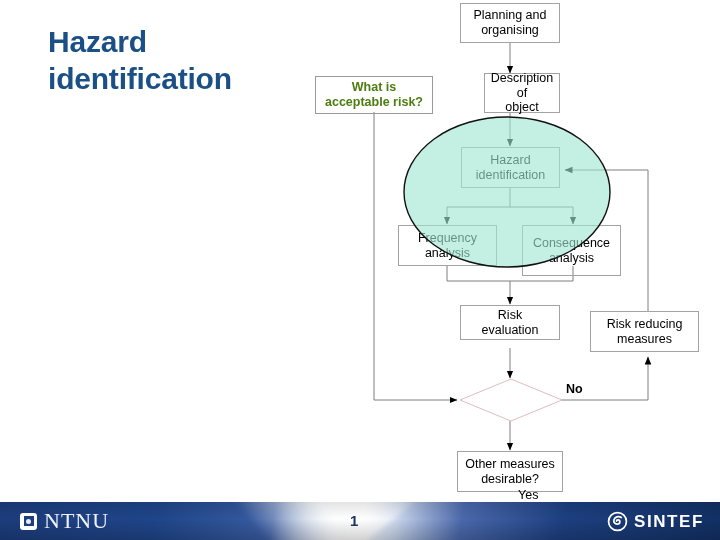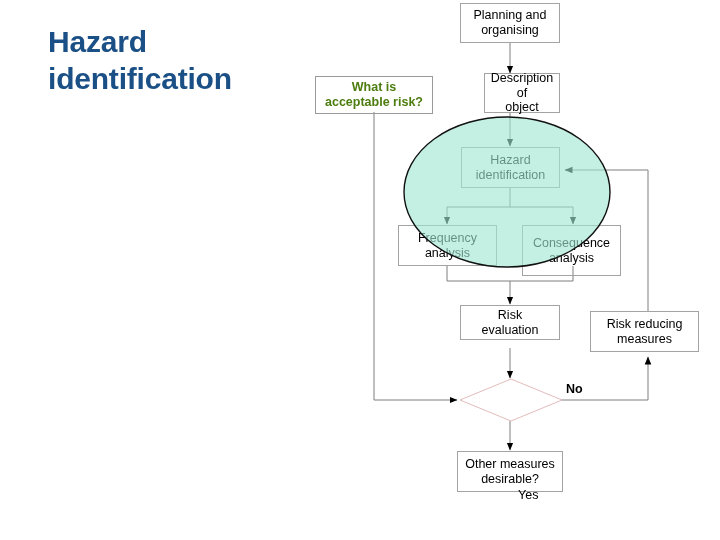--- a/index.html
+++ b/index.html
@@ -236,14 +236,37 @@
 
     <div class="edge-label" style="left:566px; top:382px;font-weight:bold;">No</div>
     <div class="edge-label" style="left:518px; top:448px;margin-top:40px;">Yes</div>
 
     <svg id="ellipse-layer">
       <ellipse cx="507" cy="192" rx="103" ry="75" fill="#9fe6d2" fill-opacity="0.62" stroke="#111111" stroke-width="1.4"></ellipse>
     </svg>
 
   </div>
 
+  <div id="footer">
+    <div id="footer-streak"></div>
+    <div id="footer-shade"></div>
+
+    <div id="ntnu-logo">
+      <div id="ntnu-mark">
+        <div id="ntnu-mark-inner">
+          <div id="ntnu-mark-dot"></div>
+        </div>
+      </div>
+      <div id="ntnu-text">NTNU</div>
+    </div>
+
+    <div id="page-number">1</div>
+
+    <div id="sintef-logo">
+      <svg width="21" height="21" viewBox="0 0 24 24">
+        <circle cx="12" cy="12" r="10.2" fill="none" stroke="#ffffff" stroke-width="2"></circle>
+        <path d="M16.3,7.4 C13.2,5.6 9.1,6.7 8.0,10.0 C7.2,12.6 9.0,15.1 11.6,15.1 C13.4,15.1 14.7,13.9 14.7,12.3 C14.7,11.0 13.7,10.1 12.5,10.1 C11.6,10.1 10.9,10.7 10.9,11.5" fill="none" stroke="#ffffff" stroke-width="2" stroke-linecap="round"></path>
+      </svg>
+      <div id="sintef-text">SINTEF</div>
+    </div>
+  </div>
 
 </div>
 
 </body></html>

